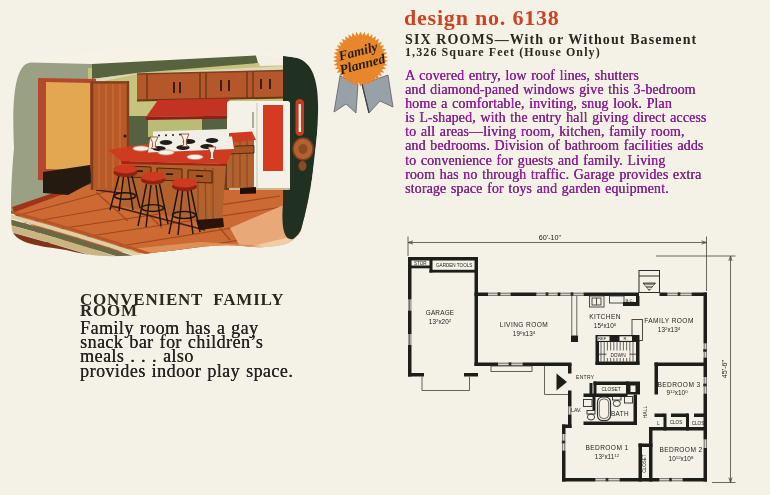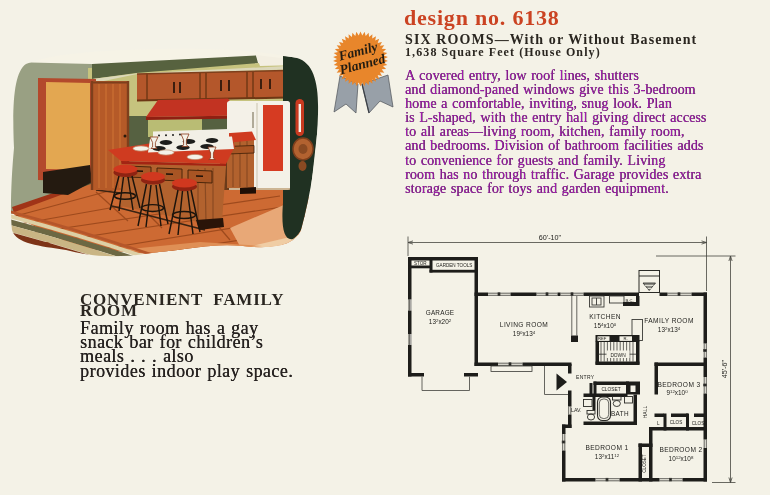--- a/index.html
+++ b/index.html
@@ -211,21 +211,21 @@
   <g transform="rotate(-15 360 59)" fill="#221c12" font-family="Liberation Serif, serif" font-style="italic" font-weight="bold" text-anchor="middle">
     <text x="360" y="55.5" font-size="13.5">Family</text>
     <text x="361" y="69" font-size="13.5">Planned</text>
   </g>
 </svg>
 
 <div class="abs h1">design no. 6138</div>
 
 <div class="abs h2">SIX ROOMS—With or Without Basement</div>
 
-<div class="abs h3">1,638 Square Feet (House Only)</div>
+<div class="abs h3">1,326 Square Feet (House Only)</div>
 
 <div class="abs par">A covered entry, low roof lines, shutters<br>
 and diamond-paned windows give this 3-bedroom<br>
 home a comfortable, inviting, snug look. Plan<br>
 is L-shaped, with the entry hall giving direct access<br>
 to all areas—living room, kitchen, family room,<br>
 and bedrooms. Division of bathroom facilities adds<br>
 to convenience for guests and family. Living<br>
 room has no through traffic. Garage provides extra<br>
 storage space for toys and garden equipment.</div>

